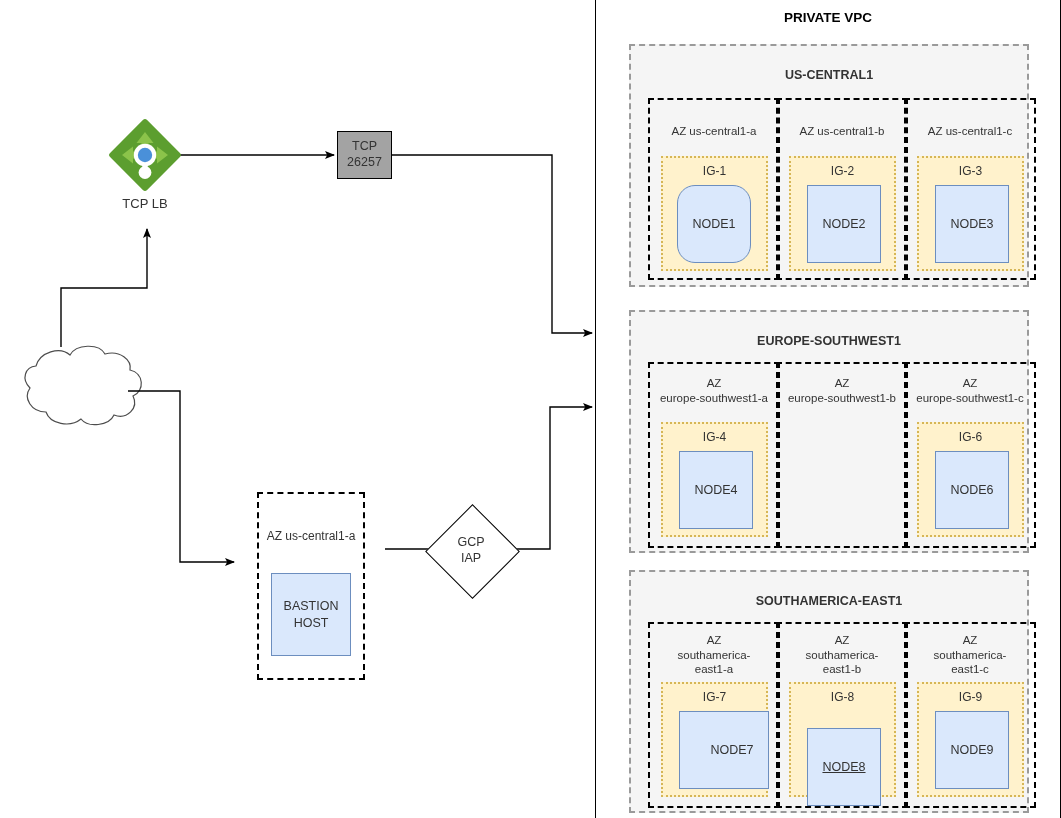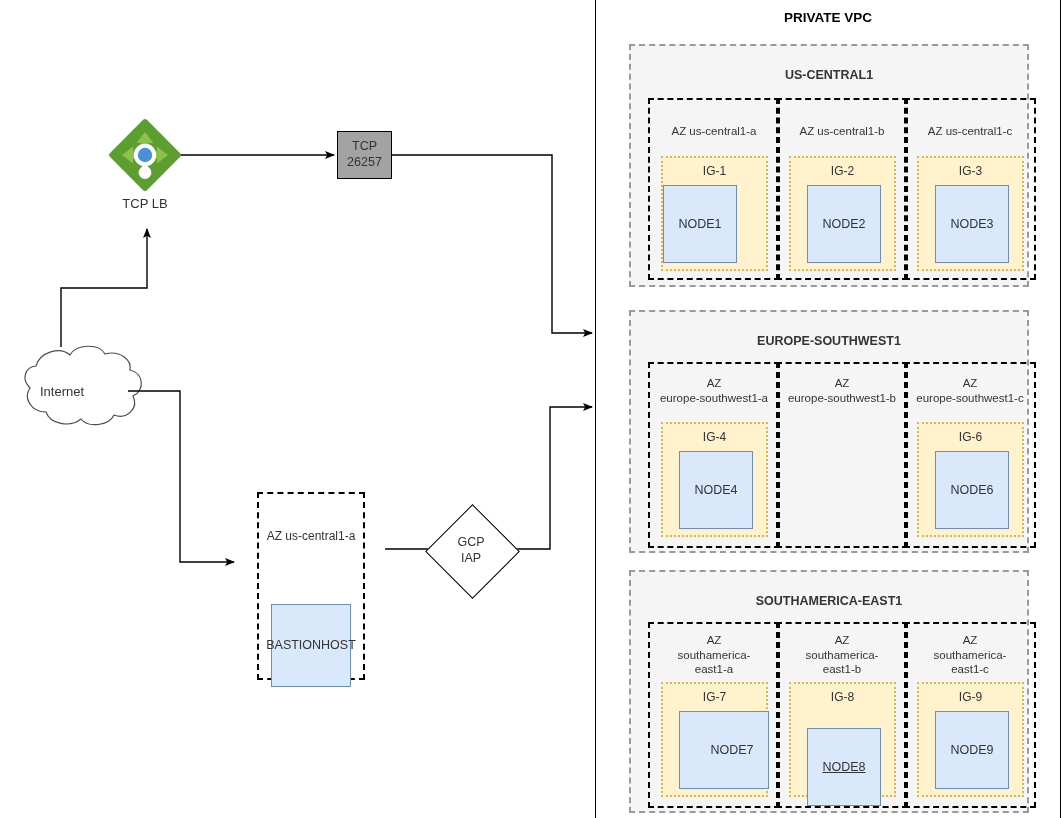--- a/index.html
+++ b/index.html
@@ -54,23 +54,23 @@
   }
   #public-az {
     left: 257px; top: 492px; width: 108px; height: 188px;
     border: 2.4px dashed #000; background: transparent;
   }
   #public-az-label {
     position: absolute; left: 0; top: 35px; width: 100%;
     text-align: center; font-size: 12px; color: #333;
   }
   #bastion {
-    left: 271px; top: 604px; width: 80px; height: 83px;
+    left: 271px; top: 573px; width: 80px; height: 83px;
     background: #dae8fc; border: 1.2px solid #6c8ebf;
-    display: flex; flex-direction: row;
+    display: flex; flex-direction: column;
     align-items: center; justify-content: center;
     font-size: 12.5px; line-height: 1.3; color: #333;
   }
 
   
   #iap-wrap { left: 425px; top: 504px; width: 92px; height: 92px; }
   #iap-shape {
     position: absolute; left: 50%; top: 50%;
     width: 65px; height: 65px; margin: -32.5px 0 0 -32.5px;
     border: 1.3px solid #000; background: #fff;
@@ -159,21 +159,20 @@
 
     <path d="M392,155 L552,155 L552,333 L592,333" fill="none" stroke="#000" stroke-width="1.4" marker-end="url(#arrow)"></path>
 
     <path d="M128,391 L180,391 L180,562 L234,562" fill="none" stroke="#000" stroke-width="1.4" marker-end="url(#arrow)"></path>
 
     <path d="M385,549 L444,549" fill="none" stroke="#000" stroke-width="1.4" marker-end="url(#arrow)"></path>
 
     <path d="M498,549 L550,549 L550,407 L592,407" fill="none" stroke="#000" stroke-width="1.4" marker-end="url(#arrow)"></path>
   </svg>
 
-  <div class="abs cloud-label" style="left:0px; top:351px;">Internet</div>
 
   <div class="abs" id="lb-icon">
     <svg width="74" height="74" viewBox="0 0 74 74" xmlns="http://www.w3.org/2000/svg">
       <rect x="10.8" y="10.8" width="52.4" height="52.4" rx="3" transform="rotate(45 37 37)" fill="#5c9e2f"></rect>
 
       <path d="M37,14 L45.5,25 L40.5,25 L40.5,36 L33.5,36 L33.5,25 L28.5,25 Z" fill="#8bc34a"></path>
 
       <path d="M14,37 L25,28.5 L25,33.5 L36,33.5 L36,40.5 L25,40.5 L25,45.5 Z" fill="#8bc34a"></path>
 
       <path d="M60,37 L49,45.5 L49,40.5 L38,40.5 L38,33.5 L49,33.5 L49,28.5 Z" fill="#8bc34a"></path>
@@ -211,21 +210,21 @@
   <div class="abs" id="private-vpc">
     <div id="private-vpc-title">PRIVATE VPC</div>
 
     <div class="abs region" style="left:33px; top:44px; width:400px; height:243px;">
       <div class="region-title" style="top:22px;">US-CENTRAL1</div>
 
       <div class="az" style="left:17px; top:52px; width:128px; height:178px;">
         <div class="az-label" style="top:24px;">AZ  us-central1-a</div>
         <div class="ig" style="left:11px; top:56px; width:103px; height:111px;">
           <div class="ig-label">IG-1</div>
-          <div class="node" style="left:0; top:27px; width:72px; height:76px;">NODE1</div>
+          <div class="node" style="left:14px; top:27px; width:72px; height:76px;border-radius:18px;">NODE1</div>
         </div>
       </div>
 
       <div class="az" style="left:145px; top:52px; width:128px; height:178px;">
         <div class="az-label" style="top:24px;">AZ  us-central1-b</div>
         <div class="ig" style="left:11px; top:56px; width:103px; height:111px;">
           <div class="ig-label">IG-2</div>
           <div class="node" style="left:16px; top:27px; width:72px; height:76px;">NODE2</div>
         </div>
       </div>

